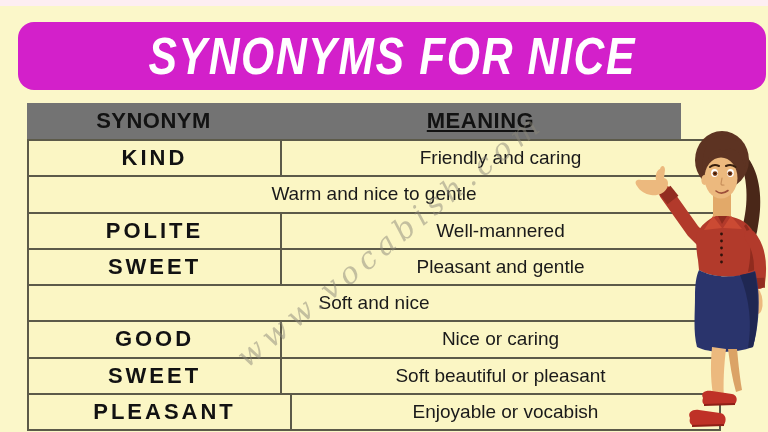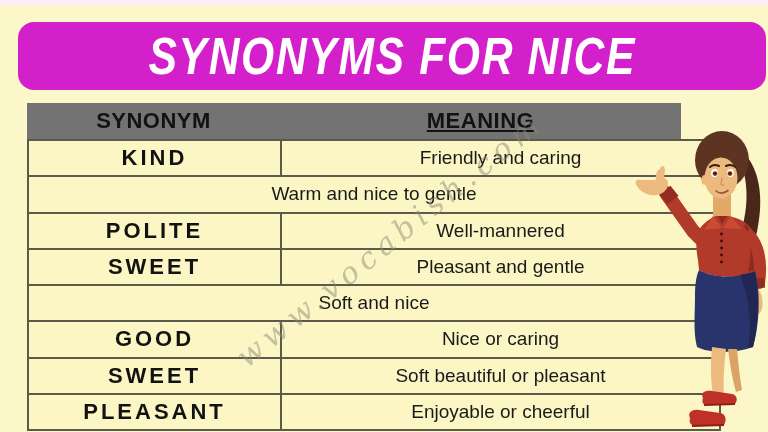--- a/index.html
+++ b/index.html
@@ -27,21 +27,21 @@
   .thead .hc{font-weight:bold;font-size:22px;color:#121212;text-align:center;letter-spacing:0.5px;}
   .thead .c1{width:253px;}
   .thead .c2{flex:1;text-decoration:underline;}
 
   .tbody{
     position:absolute;left:27px;top:139px;width:694px;height:292px;
     box-sizing:border-box;border:2px solid #5c5a49;
     display:flex;flex-direction:column;z-index:1;background:#fbf6c4;
   }
   .trow{flex:1;display:flex;border-bottom:2px solid #5c5a49;}
-  .trow:last-child{border-bottom:none;}
+  .trow:last-child{border-bottom:none;margin-left:10px;}
   .syn{
     width:253px;box-sizing:border-box;border-right:2px solid #5c5a49;
     display:flex;align-items:center;justify-content:center;
     font-weight:bold;font-size:22px;letter-spacing:3px;color:#121212;
   }
   .mean{
     flex:1;display:flex;align-items:center;justify-content:center;
     font-size:19px;color:#1a1a1a;
   }
 
@@ -91,21 +91,21 @@
   <div class="trow">
     <div class="syn">GOOD</div>
     <div class="mean">Nice or caring</div>
   </div>
   <div class="trow">
     <div class="syn">SWEET</div>
     <div class="mean">Soft beautiful or pleasant</div>
   </div>
   <div class="trow">
     <div class="syn">PLEASANT</div>
-    <div class="mean">Enjoyable or cheerful</div>
+    <div class="mean">Enjoyable or vocabish</div>
   </div>
 </div>
 
 <div class="watermark">www.vocabish.com</div>
 
 <svg class="figure" viewBox="0 0 168 332" aria-hidden="true">
 
   <path d="M148 58 C 160 74, 163 100, 158 126 C 156 141, 150 151, 143 153 L 137 141 C 147 120, 150 90, 142 66 Z" fill="#4a2718"></path>
 
   <ellipse cx="122" cy="60" rx="27" ry="29" fill="#5d3322"></ellipse>

